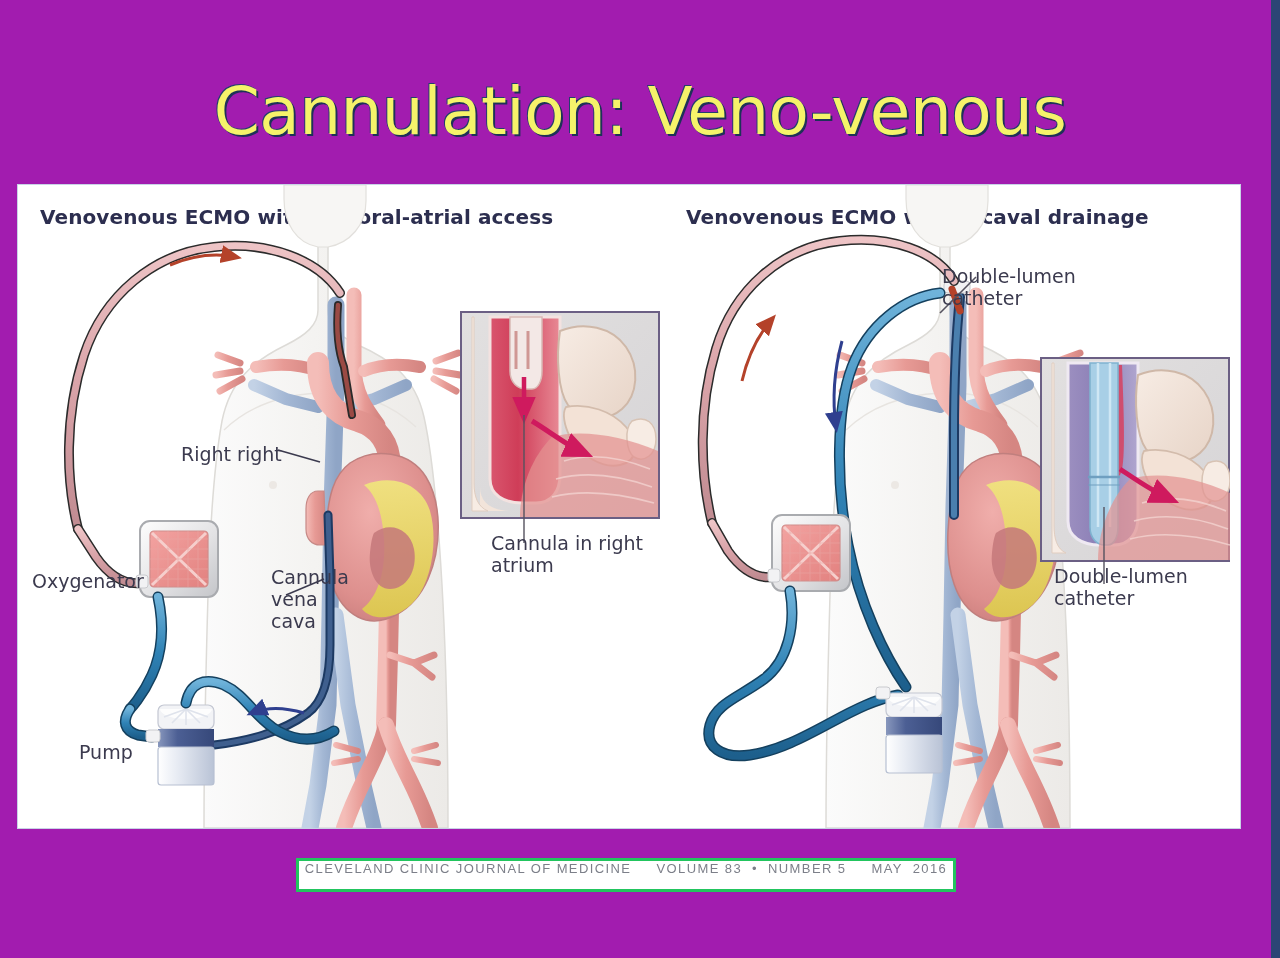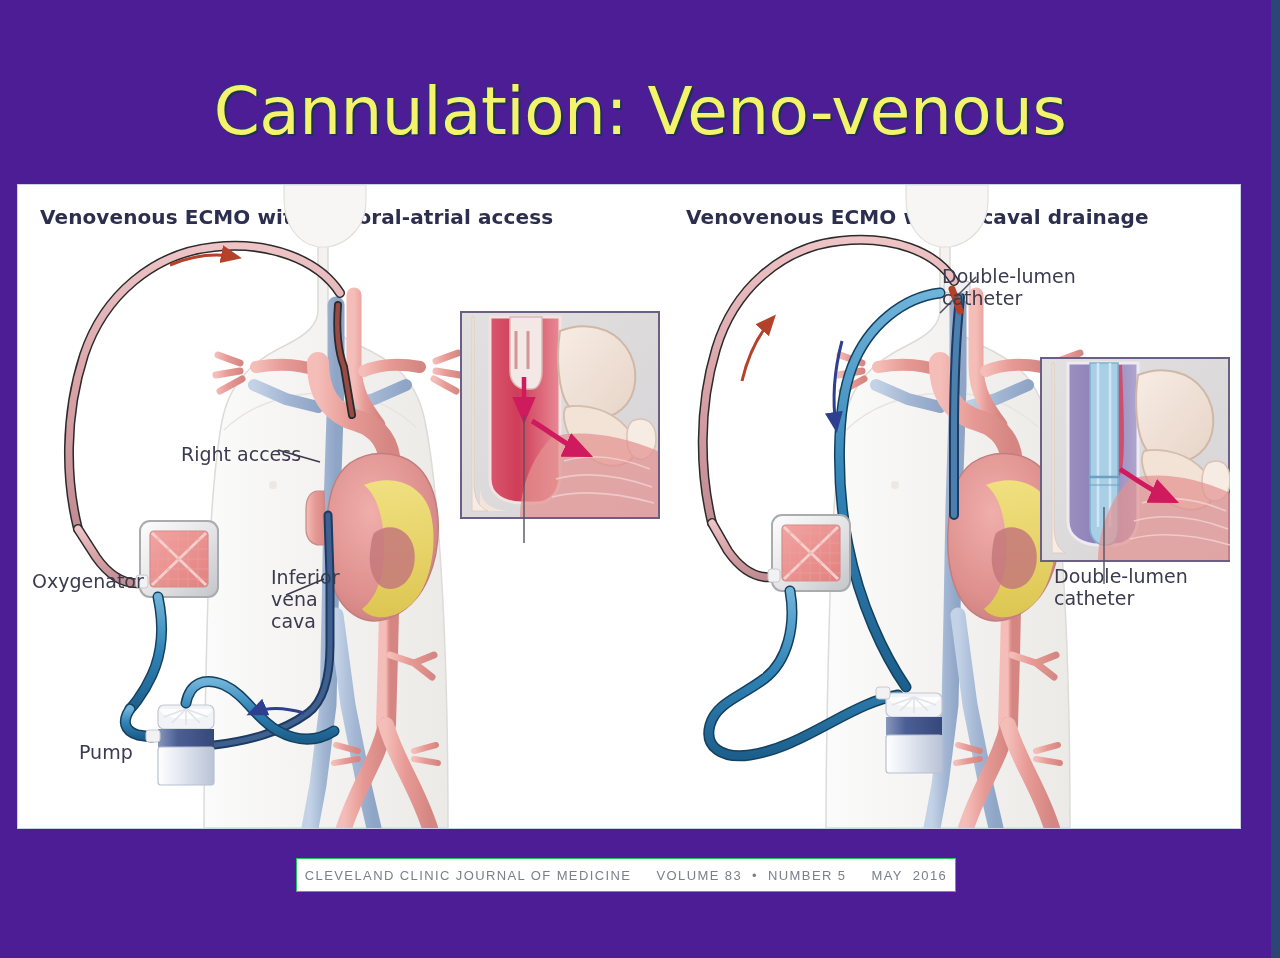--- a/index.html
+++ b/index.html
@@ -10,21 +10,21 @@
   body {
     width: 1280px;
     height: 958px;
     overflow: hidden;
     font-family: "Liberation Sans", sans-serif;
     position: relative;
   }
   #slide {
     position: absolute;
     inset: 0;
-    background: #4c1d95;
+    background: #a21caf;
   }
   
   #right-edge-strip {
     position: absolute;
     top: 0; right: 0;
     width: 9px; height: 958px;
     background: #2b4575;
   }
   #slide-title {
     position: absolute;
@@ -77,23 +77,23 @@
     color: #3b3a4e;
     white-space: pre-line;
   }
   #footer-citation {
     position: absolute;
     left: 296px;
     top: 858px;
     width: 660px;
     height: 34px;
     background: #ffffff;
-    border: 1px solid #22c55e;
+    border: 3px solid #22c55e;
     display: flex;
-    align-items: center;
+    align-items: flex-start;
     justify-content: center;
     box-sizing: border-box;
   }
   #footer-citation-text {
     font-family: "Liberation Sans", sans-serif;
     font-size: 13px;
     letter-spacing: 1.4px;
     color: #7c7f89;
     white-space: pre;
   }
@@ -271,23 +271,23 @@
       <path d="M286,528 C266,522 248,522 234,528" fill="none" stroke="#2f3f8f" stroke-width="3" marker-end="url(#arrBlueL)"></path>
 
       <rect x="118" y="390" width="12" height="13" rx="3" fill="#f2f2f4" stroke="#c9cace" stroke-width="1"></rect>
       <rect x="128" y="545" width="14" height="12" rx="3" fill="#f2f2f4" stroke="#c9cace" stroke-width="1"></rect>
 
       <line x1="260" y1="265" x2="302" y2="277" stroke="#3b3a4e" stroke-width="1.6"></line>
       <line x1="268" y1="410" x2="306" y2="394" stroke="#3b3a4e" stroke-width="1.6"></line>
     </svg>
 
     
-    <div class="fig-label" style="left:163px; top:258px;">Right access</div>
+    <div class="fig-label" style="left:163px; top:258px;">Right right</div>
     <div class="fig-label" style="left:14px; top:385px;">Oxygenator</div>
-    <div class="fig-label" style="left:253px; top:381px;">Inferior
+    <div class="fig-label" style="left:253px; top:381px;">Cannula
 vena
 cava</div>
     <div class="fig-label" style="left:61px; top:556px;text-align:center;">Pump</div>
 
     
     <svg class="illus" style="left:442px; top:126px;" width="200" height="208" viewBox="0 0 200 208">
       <defs>
         <linearGradient id="insetBgL" x1="0" y1="0" x2="1" y2="1">
           <stop offset="0%" stop-color="#e2e0e0"></stop>
           <stop offset="100%" stop-color="#d6d4d6"></stop>
@@ -333,20 +333,22 @@
       <path d="M64,66 L64,104" stroke="#cf1a5e" stroke-width="4.5" marker-end="url(#arrMagL)" fill="none"></path>
       <path d="M72,110 C92,122 106,134 124,142" stroke="#cf1a5e" stroke-width="5" marker-end="url(#arrMagL)" fill="none"></path>
 
       <line x1="64" y1="104" x2="64" y2="206" stroke="#55525f" stroke-width="1.4"></line>
     </svg>
     <line></line>
     <svg class="illus" style="left:442px; top:332px;" width="200" height="30" viewBox="0 0 200 30">
       <line x1="64" y1="0" x2="64" y2="26" stroke="#55525f" stroke-width="1.4"></line>
     </svg>
 
+    <div class="inset-caption" style="left:31px; top:347px; position:absolute; left:473px;">Cannula in right
+atrium</div>
 
     
     <svg class="illus" style="left:636px;" width="586" height="643" viewBox="0 0 586 643">
       <defs>
         <linearGradient id="bodyGradR" x1="0" y1="0" x2="1" y2="0">
           <stop offset="0%" stop-color="#fbfbfb"></stop>
           <stop offset="45%" stop-color="#f4f3f1"></stop>
           <stop offset="100%" stop-color="#eceae7"></stop>
         </linearGradient>
         <linearGradient id="artGradR" x1="0" y1="0" x2="1" y2="0">

